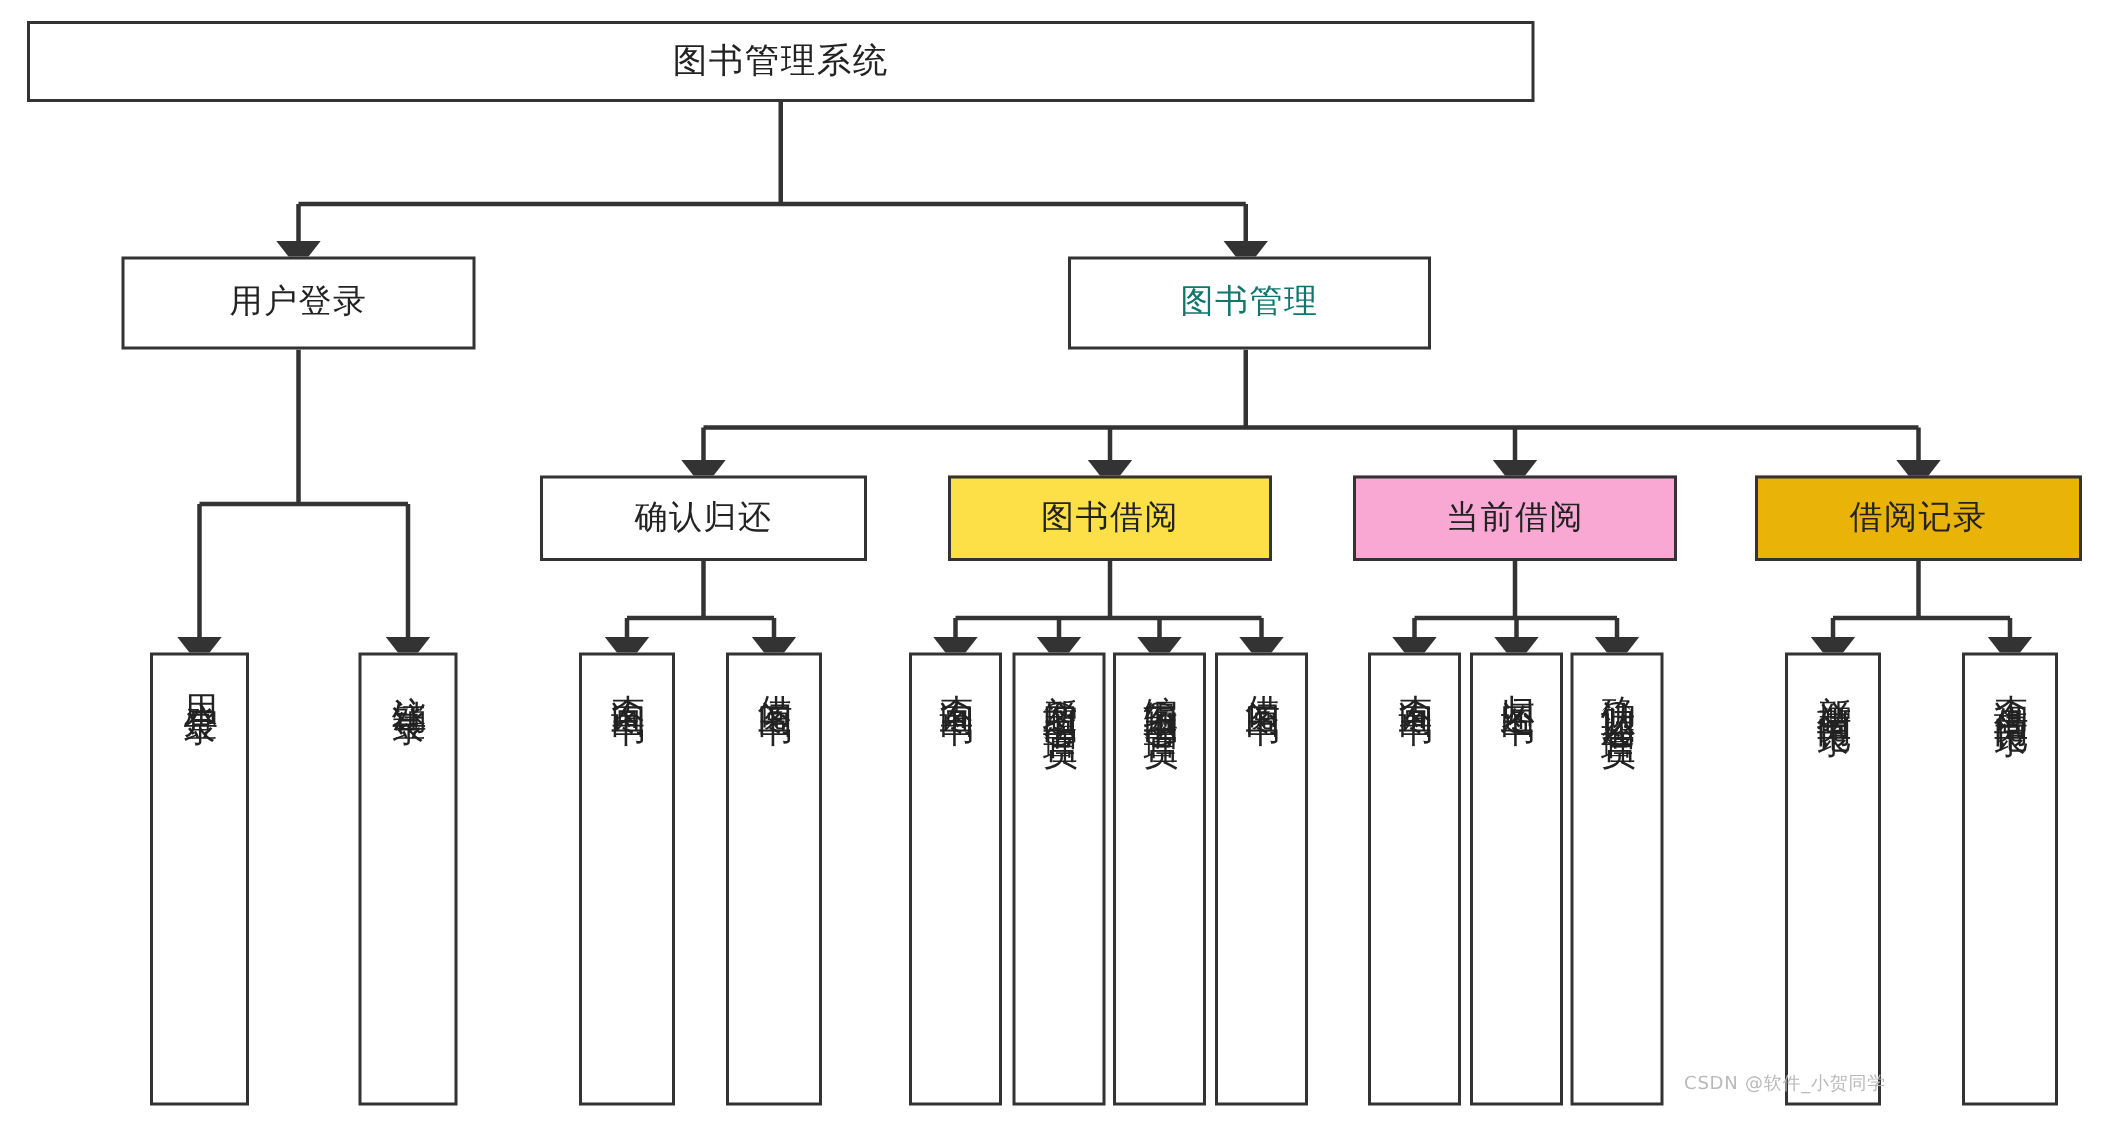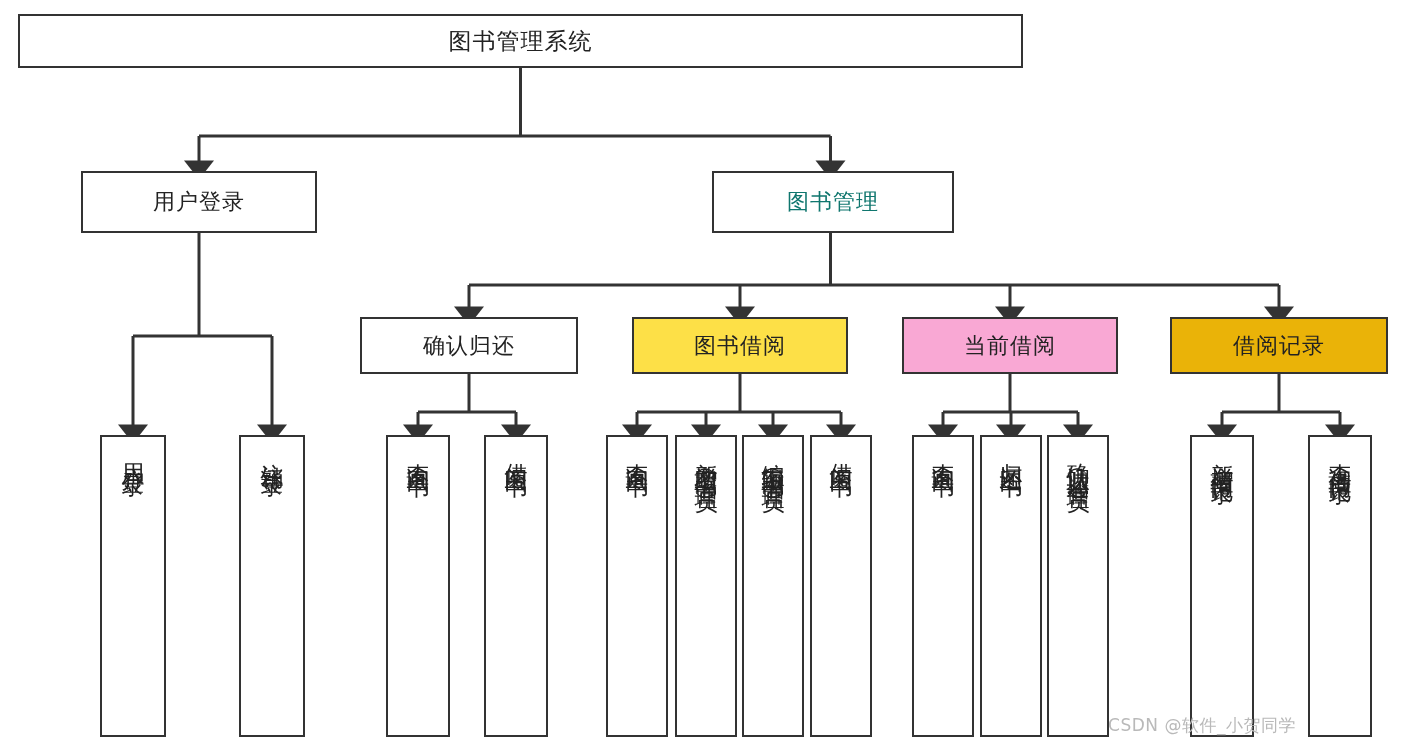--- a/index.html
+++ b/index.html
@@ -54,25 +54,24 @@
     font-size: 23px;
     letter-spacing: 4px;
     white-space: nowrap;
     margin: 0 auto;
   }
   .node.root .node-label {
     font-size: 23px;
   }
   .watermark {
     position: absolute;
-    font-size: 17px;
+    font-size: 12px;
     color: #b9b9b9;
     white-space: nowrap;
     letter-spacing: 0.5px;
-    margin-left: 12px;
   }
 </style>
 </head>
 <body>
 
 <div id="canvas">
 
   <svg id="wires" viewBox="0 0 1405 747">
     <defs>
       <marker id="arrow" markerWidth="11" markerHeight="11" refX="3.2" refY="5" orient="auto" markerUnits="strokeWidth">

